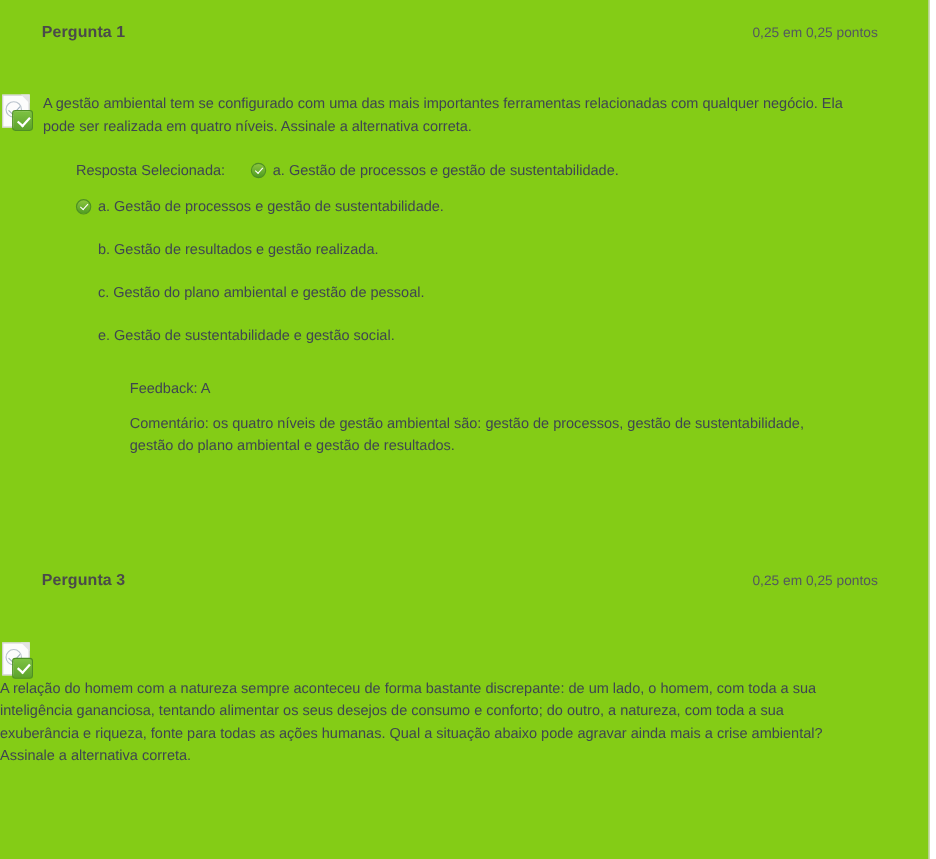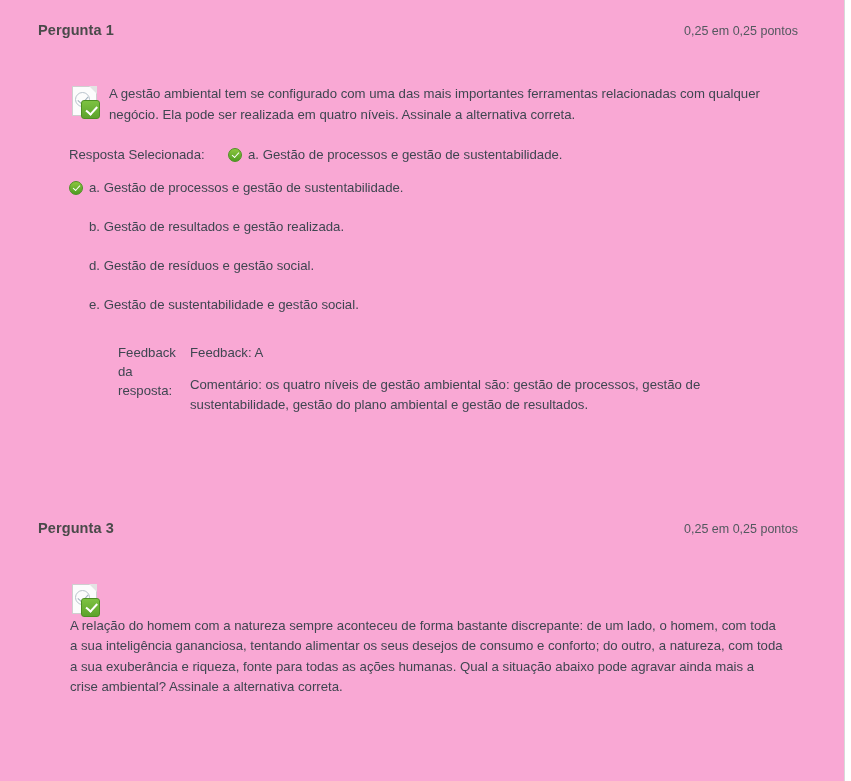--- a/index.html
+++ b/index.html
@@ -12,21 +12,21 @@
     height: 781px;
     font-family: "Liberation Sans", sans-serif;
     color: #3f4651;
     overflow: hidden;
     position: relative;
   }
   .page {
     position: relative;
     width: 845px;
     height: 781px;
-    background: #f9a8d4;
+    background: #84cc16;
     border-right: 1px solid #d8d8d8;
     box-sizing: border-box;
   }
 
   
   .question-block {
     position: relative;
   }
   .q-header {
     display: flex;
@@ -44,21 +44,20 @@
   .q-points {
     font-size: 12.5px;
     color: #53585f;
     white-space: nowrap;
   }
 
   
   .q-prompt {
     display: flex;
     align-items: flex-start;
-    padding-left: 70px;
     padding-right: 60px;
   }
   .q-icon {
     position: relative;
     width: 32px;
     min-width: 32px;
     height: 32px;
     margin-right: 7px;
     margin-top: 2px;
   }
@@ -254,38 +253,37 @@
               <span class="circle-check"></span>
             </span>
             <span>a. Gestão de processos e gestão de sustentabilidade.</span>
           </div>
 
           <div class="ans-body" style="margin-bottom:20px;">
             <span class="check-slot"></span>
             <span>b. Gestão de resultados e gestão realizada.</span>
           </div>
 
-
           <div class="ans-body" style="margin-bottom:20px;">
             <span class="check-slot"></span>
-            <span>d. Gestão de resíduos e gestão social.</span>
+            <span>c. Gestão do plano ambiental e gestão de pessoal.</span>
           </div>
+
 
           <div class="ans-body" style="margin-bottom:0;">
             <span class="check-slot"></span>
             <span>e. Gestão de sustentabilidade e gestão social.</span>
           </div>
 
         </div>
       </div>
 
     </div>
 
     <div class="feedback" style="margin-top:20px;">
-      <div class="fb-label">Feedback da resposta:</div>
       <div class="fb-body">
         <div class="fb-line">Feedback: A</div>
         <div class="fb-line">Comentário: os quatro níveis de gestão ambiental são: gestão de processos, gestão de sustentabilidade, gestão do plano ambiental e gestão de resultados.</div>
       </div>
     </div>
 
   </div>
 
   <div class="spacer-lg"></div>
 

